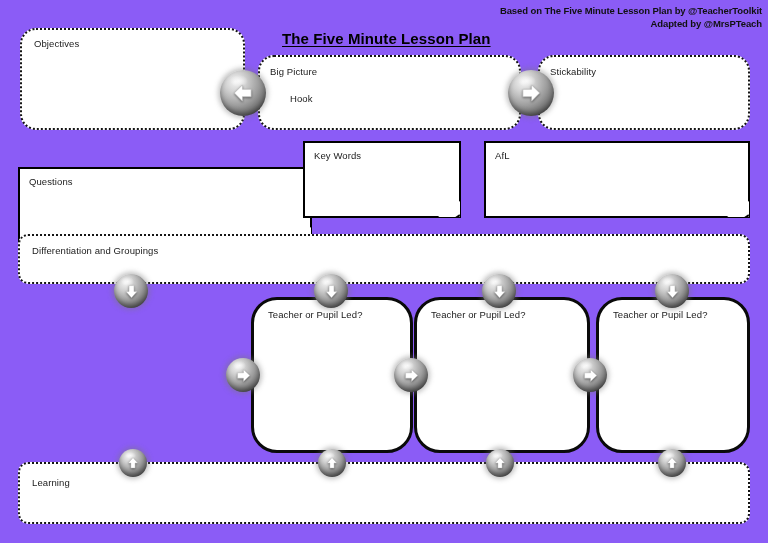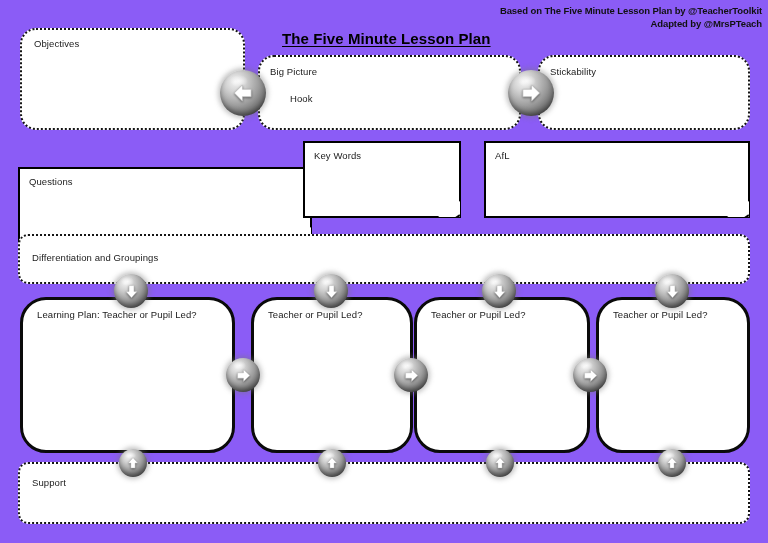--- a/index.html
+++ b/index.html
@@ -213,26 +213,23 @@
     <div class="fold"></div>
   </div>
 
   <div class="note-box" style="left:484px; top:141px; width:266px; height:77px;">
     <div class="panel-label">AfL</div>
     <div class="fold-edge"></div>
     <div class="fold"></div>
   </div>
 
   <div class="dotted-box square-ends" style="left:18px; top:234px; width:732px; height:50px;">
-    <div class="panel-label" style="left:12px; top:9px;margin-top:7px;">Differentiation and Groupings</div>
-  </div>
-
-  <div class="lp-box" style="left:20px; top:297px; width:215px; height:156px;">
-    <div class="panel-label">Learning Plan:  Teacher or Pupil Led?</div>
-  </div>
+    <div class="panel-label" style="left:12px; top:9px;">Differentiation and Groupings</div>
+  </div>
+
   <div class="lp-box" style="left:251px; top:297px; width:162px; height:156px;">
     <div class="panel-label">Teacher or Pupil Led?</div>
   </div>
   <div class="lp-box" style="left:414px; top:297px; width:176px; height:156px;">
     <div class="panel-label">Teacher or Pupil Led?</div>
   </div>
   <div class="lp-box" style="left:596px; top:297px; width:154px; height:156px;">
     <div class="panel-label">Teacher or Pupil Led?</div>
   </div>
 
@@ -267,21 +264,21 @@
       <path d="M20 12 L12 4.5 L12 8.6 L4.5 8.6 L4.5 15.4 L12 15.4 L12 19.5 Z" fill="#ffffff" stroke="#b9b9b9" stroke-width="0.6"></path>
     </svg>
   </div>
   <div class="sphere sphere-md" style="left:573px; top:358px;">
     <svg width="19" height="19" viewBox="0 0 24 24" aria-hidden="true">
       <path d="M20 12 L12 4.5 L12 8.6 L4.5 8.6 L4.5 15.4 L12 15.4 L12 19.5 Z" fill="#ffffff" stroke="#b9b9b9" stroke-width="0.6"></path>
     </svg>
   </div>
 
   <div class="dotted-box square-ends" style="left:18px; top:462px; width:732px; height:62px;">
-    <div class="panel-label" style="left:12px; top:13px;">Support</div>
+    <div class="panel-label" style="left:12px; top:13px;">Learning</div>
   </div>
 
   <div class="sphere sphere-sm" style="left:119px; top:449px;">
     <svg width="16" height="16" viewBox="0 0 24 24" aria-hidden="true">
       <path d="M12 4 L19 12 L15.1 12 L15.1 19.5 L8.9 19.5 L8.9 12 L5 12 Z" fill="#ffffff" stroke="#b9b9b9" stroke-width="0.6"></path>
     </svg>
   </div>
   <div class="sphere sphere-sm" style="left:318px; top:449px;">
     <svg width="16" height="16" viewBox="0 0 24 24" aria-hidden="true">
       <path d="M12 4 L19 12 L15.1 12 L15.1 19.5 L8.9 19.5 L8.9 12 L5 12 Z" fill="#ffffff" stroke="#b9b9b9" stroke-width="0.6"></path>

